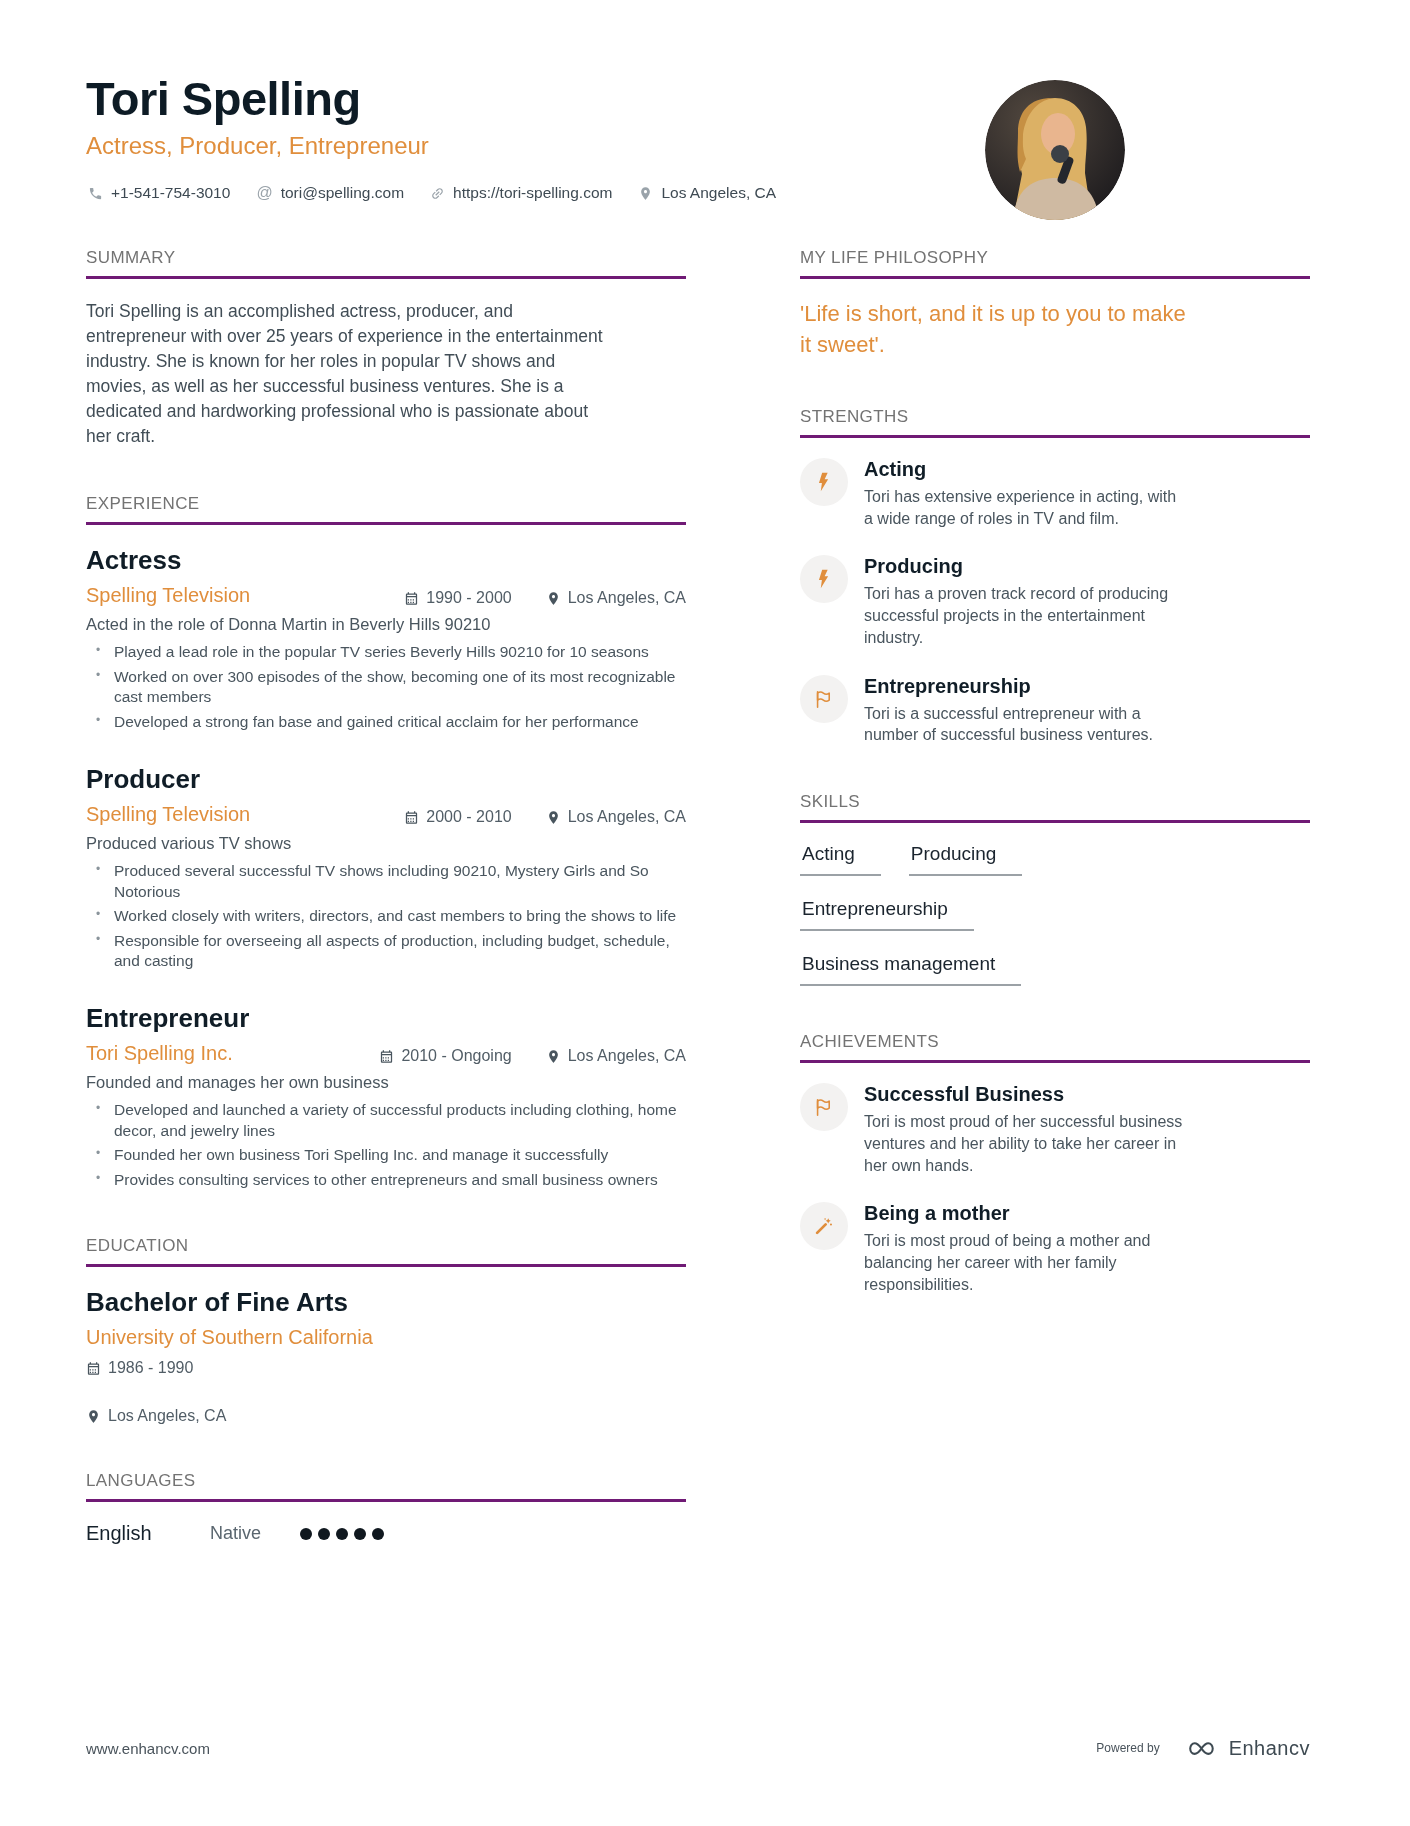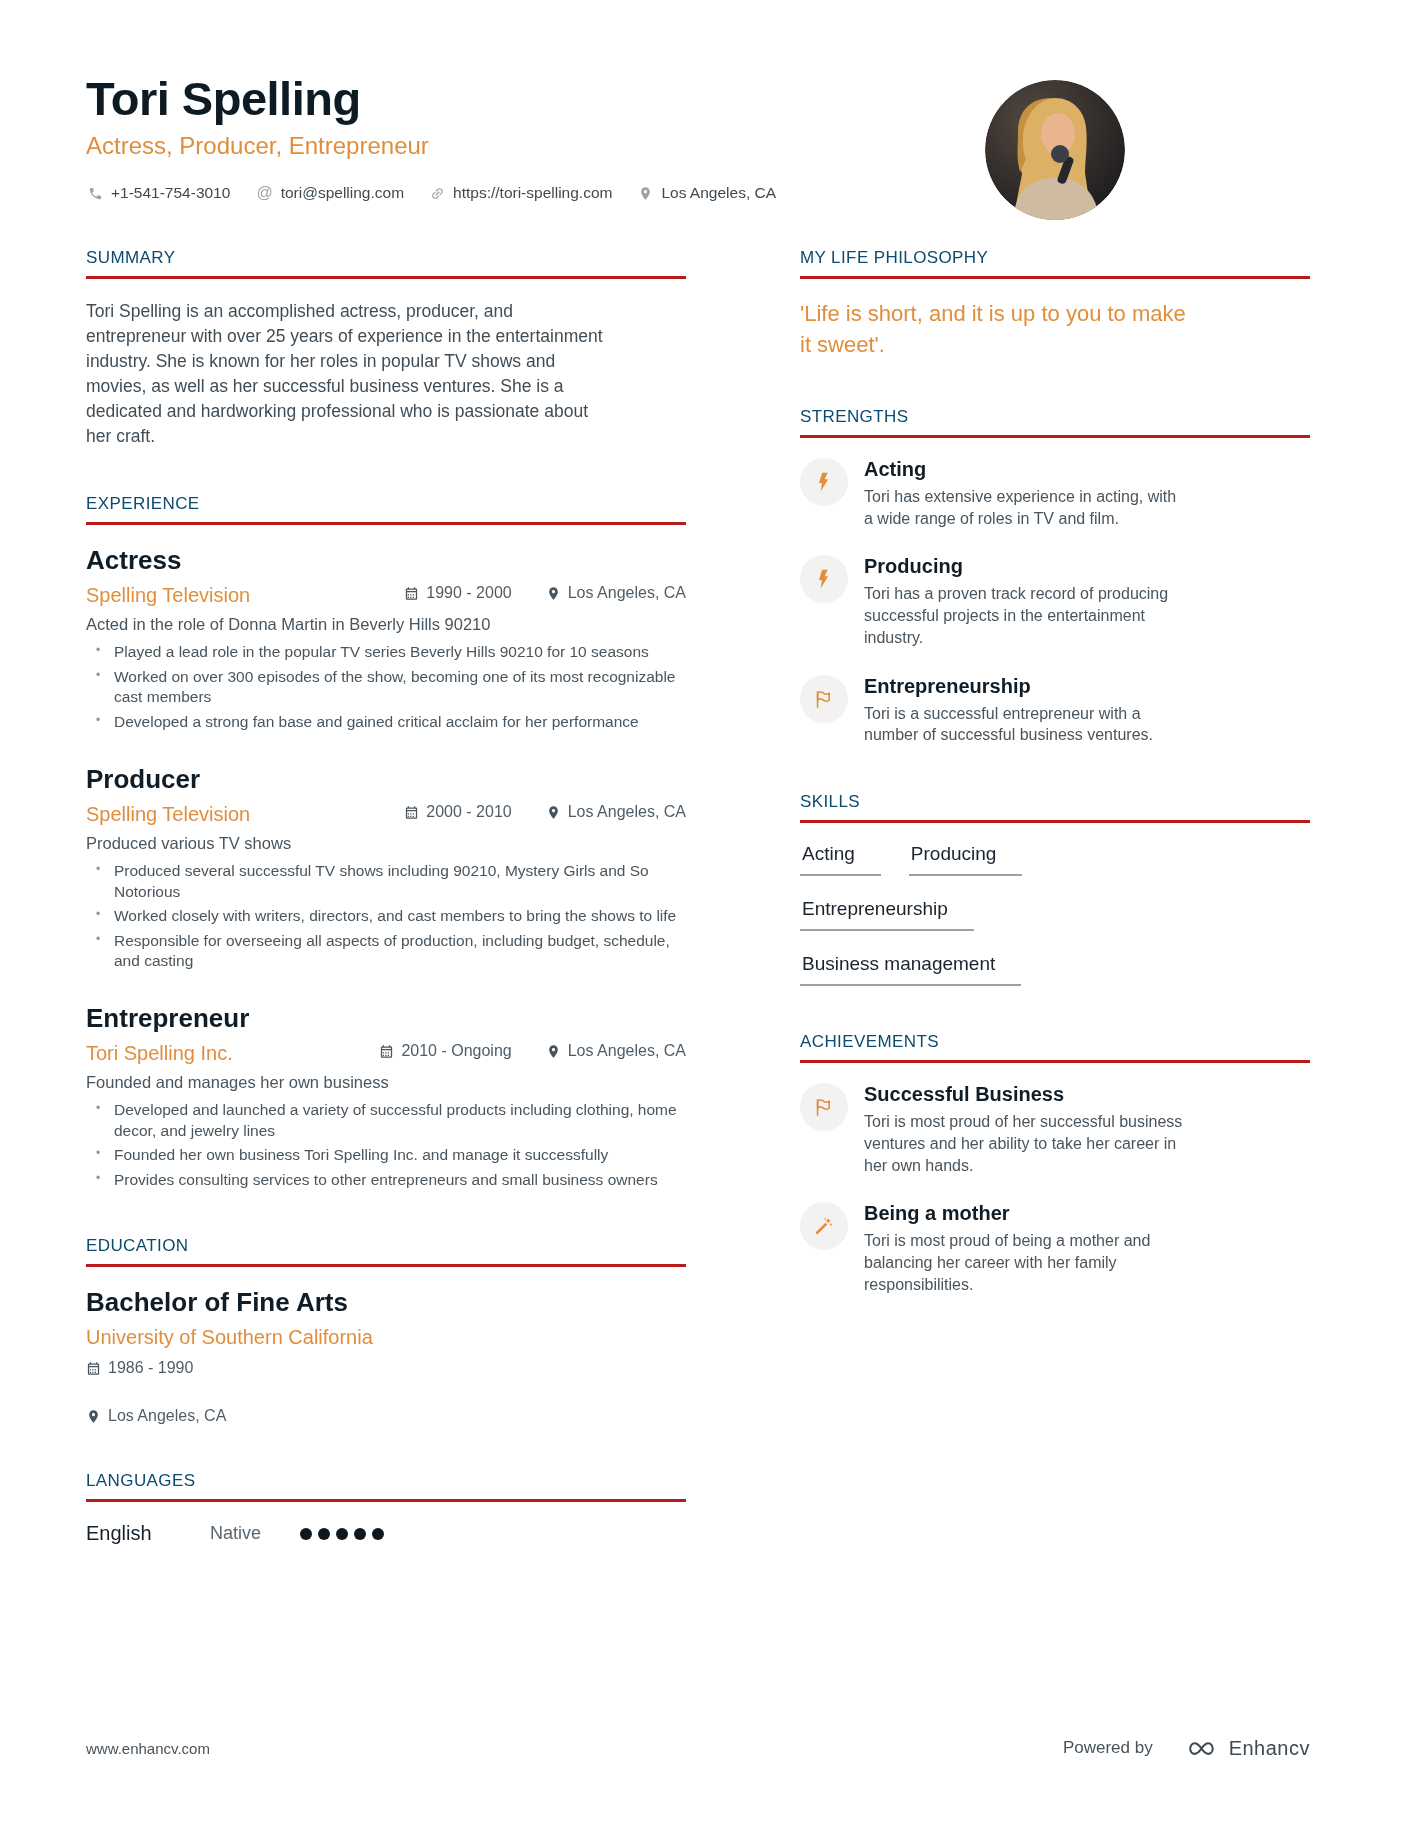--- a/index.html
+++ b/index.html
@@ -19,29 +19,29 @@
   .rot { transform:rotate(-45deg); }
   .avatar { position:absolute; left:985px; top:80px; width:140px; height:140px; border-radius:50%;
             overflow:hidden; }
 
   
   .columns { display:flex; margin-top:46px; }
   .col-left  { width:600px; flex:0 0 600px; }
   .col-right { margin-left:114px; width:510px; flex:0 0 510px; }
 
   .section { margin-bottom:46px; }
-  .sec-heading { font-size:17px; color:#0c4a6e; letter-spacing:0.4px; padding-bottom:8px;
-                 border-bottom:3px solid #b91c1c; margin-bottom:20px; font-weight:400; }
+  .sec-heading { font-size:17px; color:#737373; letter-spacing:0.4px; padding-bottom:8px;
+                 border-bottom:3px solid #701a75; margin-bottom:20px; font-weight:400; }
 
   .summary-text { font-size:17.5px; line-height:1.42; color:#414d56; max-width:522px; }
 
   
   .job { margin-bottom:32px; }
   .job-title { font-size:26px; font-weight:700; color:#101d27; margin-bottom:8px; }
-  .job-head { display:flex; align-items:flex-start; }
+  .job-head { display:flex; align-items:flex-end; }
   .company { font-size:20px; color:#e08e3c; flex:1 1 auto; }
   .meta-item { display:flex; align-items:center; gap:7px; font-size:16px; color:#515d66; }
   .job-head .meta-item { margin-left:34px; }
   .meta-item svg { width:15px; height:15px; fill:#49555e; }
   .job-desc { font-size:16.5px; color:#49555e; margin-top:8px; }
   .bullets { list-style:none; margin-top:8px; }
   .bullets li { position:relative; padding-left:28px; font-size:15.5px; line-height:1.32;
                 color:#49555e; margin-bottom:4px; }
   .bullets li::before { content:"•"; position:absolute; left:10px; top:1px; color:#8a949b; font-size:12px; }
 
@@ -65,21 +65,21 @@
   .feature-title { font-size:20px; font-weight:700; color:#101d27; margin-bottom:5px; }
   .feature-text { font-size:16px; line-height:1.36; color:#49555e; }
 
   .skills-wrap { display:flex; flex-wrap:wrap; column-gap:28px; row-gap:22px; max-width:368px; }
   .skill { font-size:19px; color:#1a242e; padding:0 26px 9px 2px; border-bottom:2px solid #9ba1a6; }
 
   
   .footer { position:absolute; left:86px; right:100px; top:1735px; display:flex;
             align-items:center; }
   .site { font-size:15px; color:#49535b; flex:1 1 auto; }
-  .powered { font-size:17px; color:#49535b; margin-right:32px; }
+  .powered { font-size:12px; color:#49535b; margin-right:25px; }
   .brand { display:flex; align-items:center; gap:10px; color:#3e4a52; }
   .brand-name { font-size:20px; letter-spacing:0.5px; color:#3e4a52; }
   .brand svg { width:34px; height:26px; }
 </style>
 </head>
 <body>
 
 <div class="page">
 
   <div>

